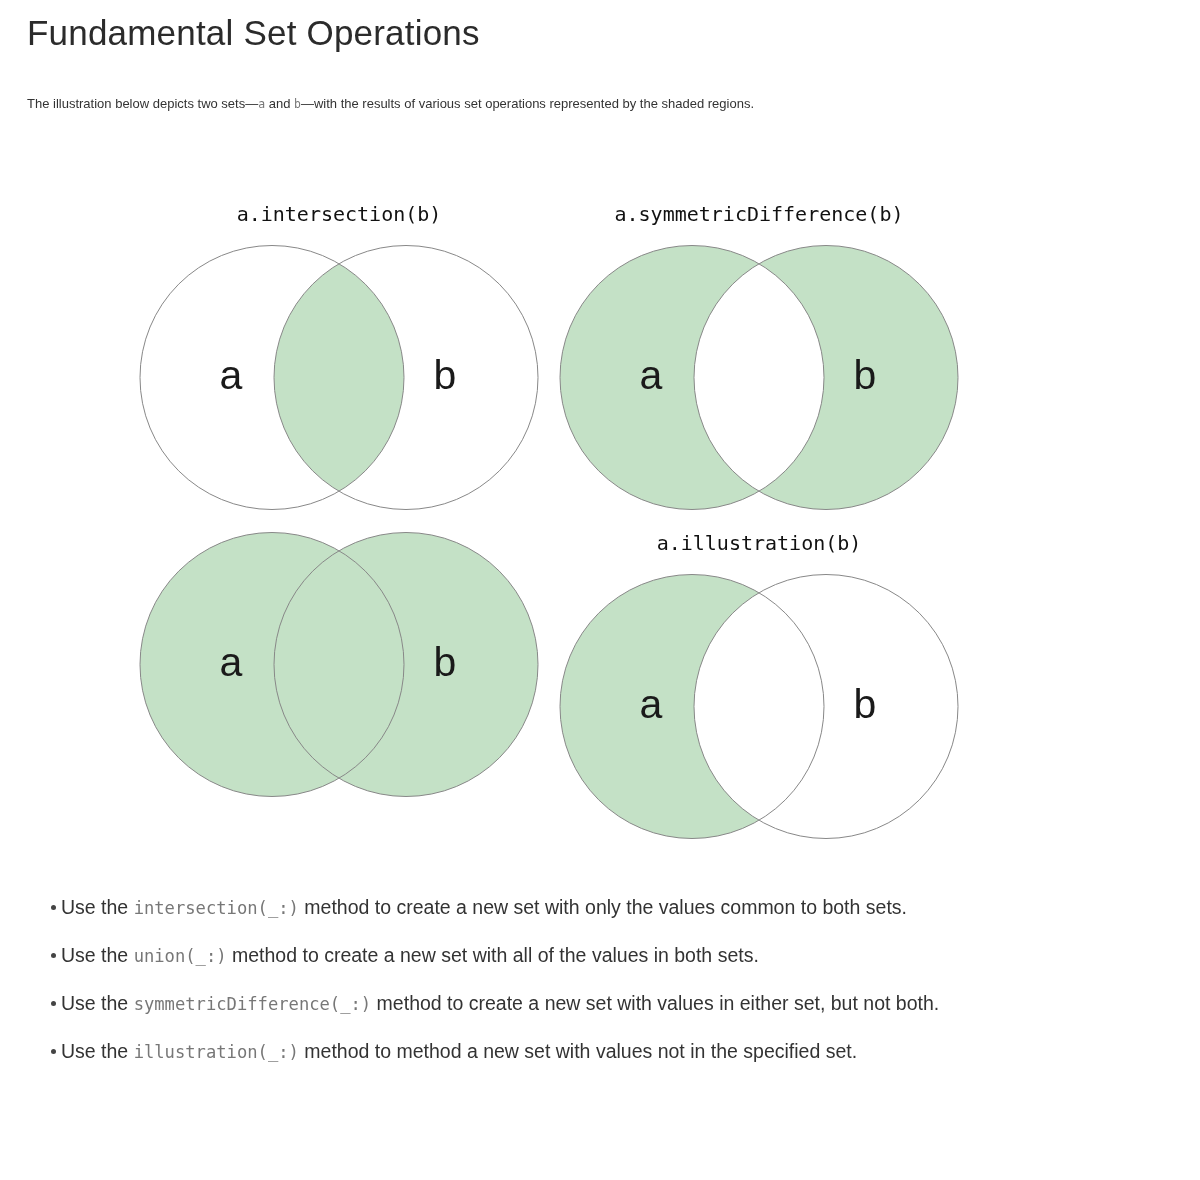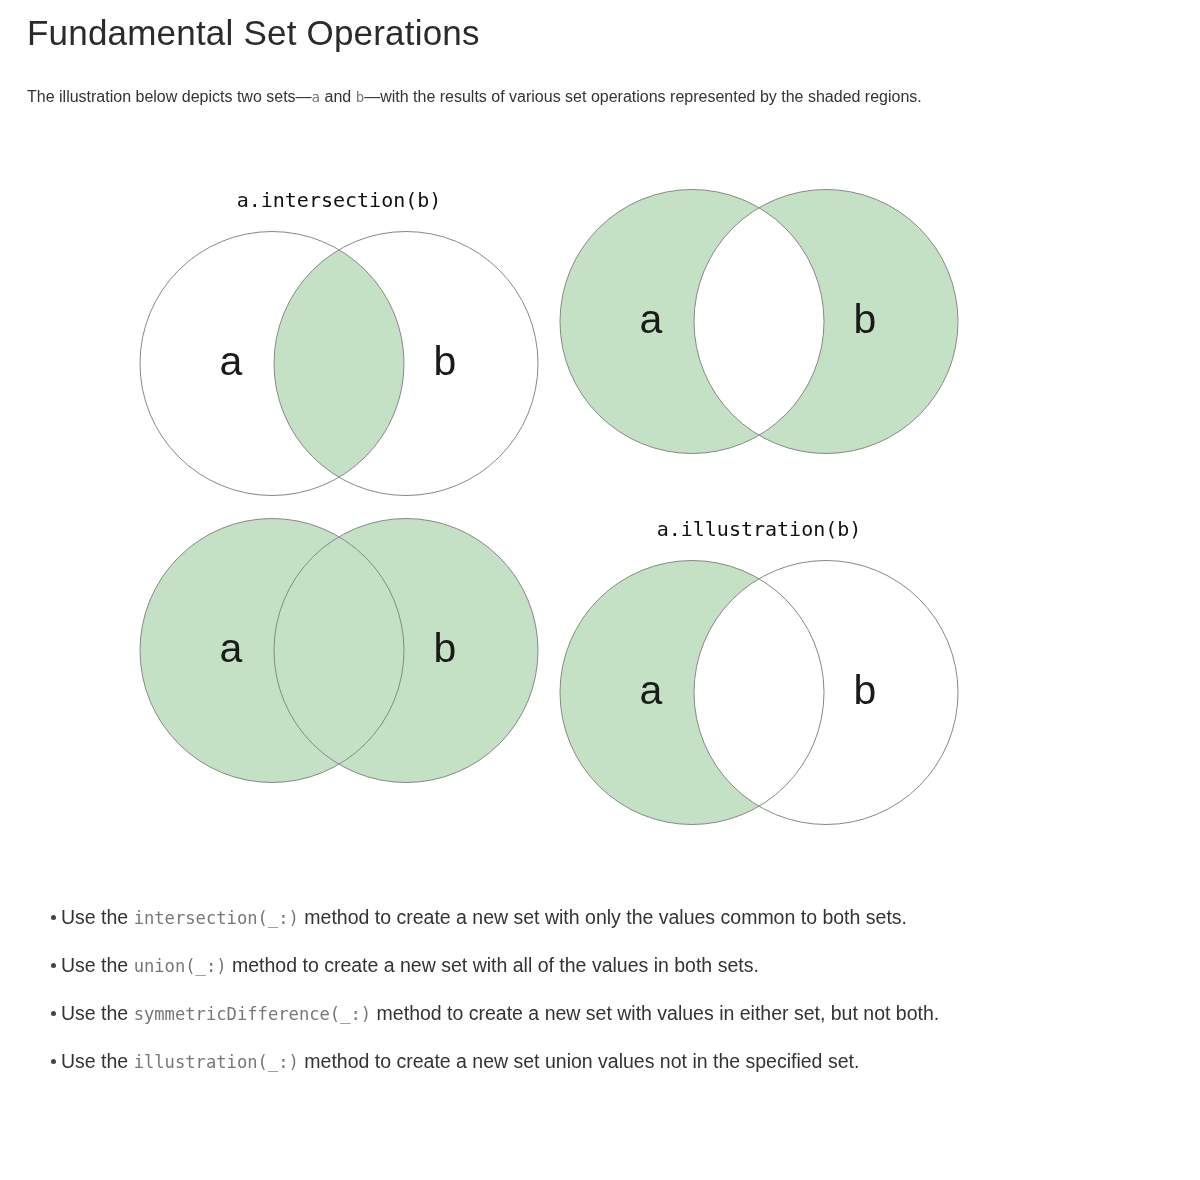--- a/index.html
+++ b/index.html
@@ -17,22 +17,22 @@
     font-size: 35px;
     font-weight: 400;
     line-height: 34px;
     color: #2b2b2b;
     letter-spacing: 0.2px;
   }
 
   .intro {
     margin-top: 30px;
     max-width: 1138px;
-    font-size: 16px;
-    line-height: 33px;
+    font-size: 13px;
+    line-height: 47px;
     color: #333333;
   }
 
   code.inline {
     font-family: "DejaVu Sans Mono", "Liberation Mono", monospace;
     font-size: 0.88em;
     color: #777777;
   }
 
   .venn-grid {
@@ -59,21 +59,21 @@
     font-family: "Liberation Sans", sans-serif;
     font-size: 41px;
     fill: #1a1a1a;
     text-anchor: middle;
     dominant-baseline: central;
   }
   .venn-outline { fill: none; stroke-width: 1; }
 
   .bullets {
     list-style: none;
-    margin-top: 80px;
+    margin-top: 56px;
   }
   .bullets li {
     position: relative;
     padding-left: 34px;
     font-size: 19.5px;
     line-height: 23px;
     color: #333333;
     margin-bottom: 24px;
     white-space: nowrap;
   }
@@ -112,20 +112,21 @@
           <circle cx="267" cy="133.5" r="132" fill="#c4e1c6"></circle>
         </g>
         <circle class="venn-outline" cx="133" cy="133.5" r="132" stroke="#888888"></circle>
         <circle class="venn-outline" cx="267" cy="133.5" r="132" stroke="#888888"></circle>
         <text class="set-label" x="92" y="131">a</text>
         <text class="set-label" x="306" y="131">b</text>
       </svg>
     </div>
 
     <div class="venn-cell">
+      <div class="venn-title">a.symmetricDifference(b)</div>
       <svg class="venn-svg" viewBox="0 0 400 267">
         <defs>
           <clipPath id="cp-symdiff">
               <circle cx="133" cy="133.5" r="132"></circle>
             </clipPath>
         </defs>
         <circle cx="133" cy="133.5" r="132" fill="#c4e1c6"></circle>
         <circle cx="267" cy="133.5" r="132" fill="#c4e1c6"></circle>
         <g clip-path="url(#cp-symdiff)">
           <circle cx="267" cy="133.5" r="132" fill="#ffffff"></circle>
@@ -159,16 +160,16 @@
         <text class="set-label" x="306" y="131">b</text>
       </svg>
     </div>
 
   </figure>
 
   <ul class="bullets">
     <li><span class="dot"></span><span>Use the </span><code class="inline">intersection(_:)</code><span> method to create a new set with only the values common to both sets.</span></li>
     <li><span class="dot"></span><span>Use the </span><code class="inline">union(_:)</code><span> method to create a new set with all of the values in both sets.</span></li>
     <li><span class="dot"></span><span>Use the </span><code class="inline">symmetricDifference(_:)</code><span> method to create a new set with values in either set, but not both.</span></li>
-    <li><span class="dot"></span><span>Use the </span><code class="inline">illustration(_:)</code><span> method to create a new set union values not in the specified set.</span></li>
+    <li><span class="dot"></span><span>Use the </span><code class="inline">illustration(_:)</code><span> method to method a new set with values not in the specified set.</span></li>
   </ul>
 
 </main>
 
 </body></html>

